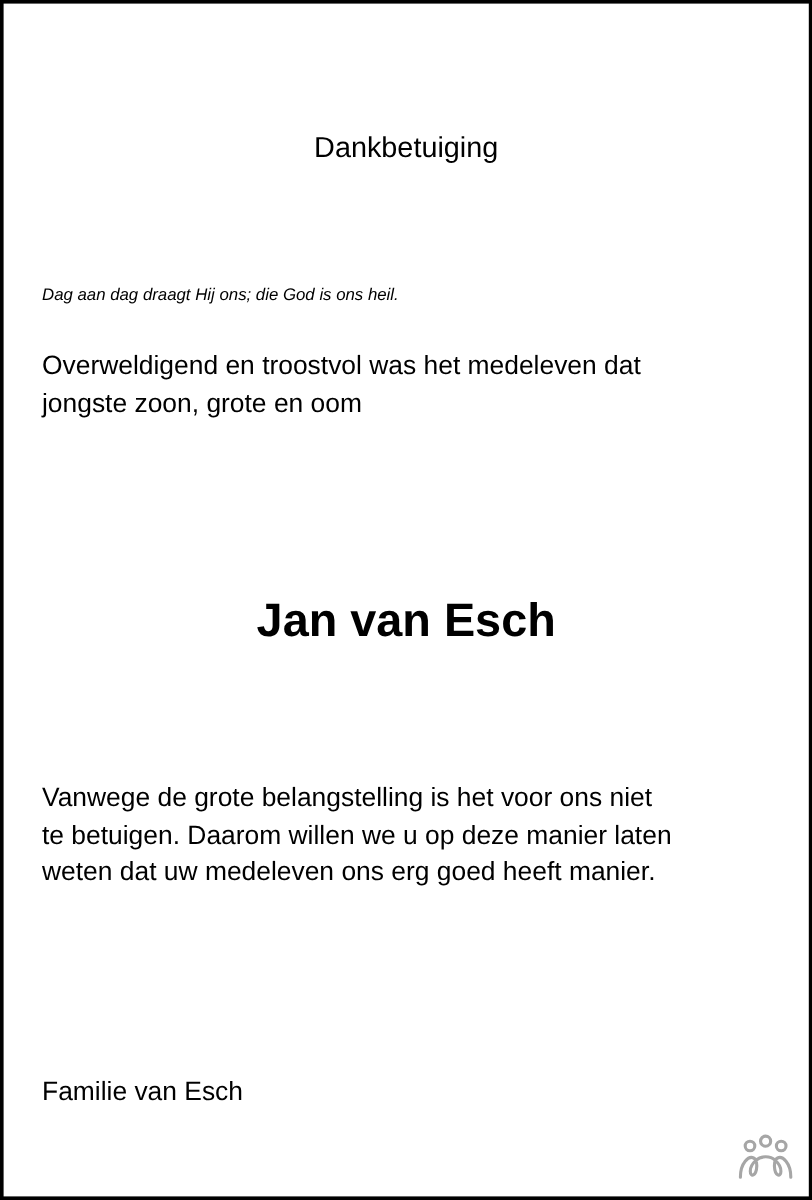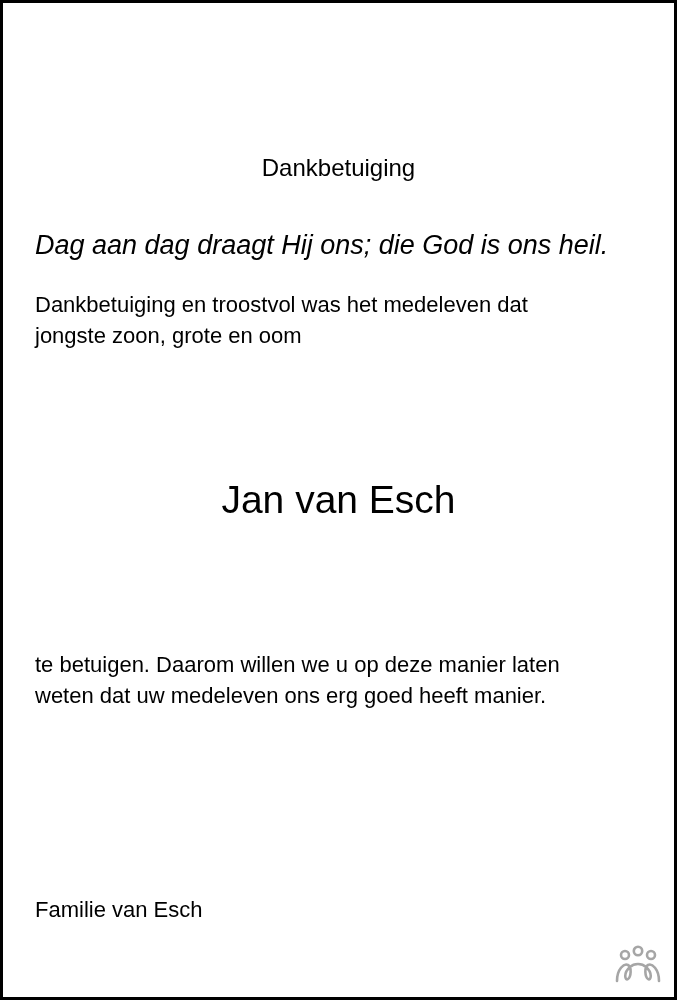--- a/index.html
+++ b/index.html
@@ -8,60 +8,61 @@
       width: 677px; height: 1000px;
       box-sizing: border-box;
       border: 3px solid #000000;
       background: #ffffff;
       font-family: "Liberation Sans", sans-serif;
       color: #000000;
       overflow: hidden;
     }
     .heading {
       position: absolute; left: 0; right: 0; top: 106px;
-      text-align: center; font-size: 24px; line-height: 30px; margin-top: 44px;
+      text-align: center; font-size: 24px; line-height: 30px;
     }
     .verse {
       position: absolute; left: 32px; top: 227px;
-      font-size: 27px; font-style: italic; line-height: 30px;
+      font-size: 14px; font-style: italic; line-height: 30px;
     }
     .para {
       position: absolute; left: 32px; font-size: 22px; line-height: 30.5px;
     }
     .para1 { top: 287px; width: 620px; }
     .name {
-      position: absolute; left: 0; right: 0; top: 472px;
-      text-align: center; font-size: 39px; font-weight: normal; line-height: 50px;
+      position: absolute; left: 0; right: 0; top: 490px;
+      text-align: center; font-size: 39px; font-weight: bold; line-height: 50px;
     }
     .para2 { top: 647px; width: 620px; }
     .signature {
       position: absolute; left: 32px; top: 860px;
       font-size: 22px; line-height: 30px; margin-top: 32px;
     }
     .logo {
       position: absolute; right: 12px; bottom: 12px;
       width: 48px; height: 40px;
     }
   </style>
 </head>
 <body>
 
 <div class="card">
   <div class="heading">Dankbetuiging</div>
 
   <div class="verse">Dag aan dag draagt Hij ons; die God is ons heil.</div>
 
   <div class="para para1">
-    <div>Dankbetuiging en troostvol was het medeleven dat</div>
+    <div>Overweldigend en troostvol was het medeleven dat</div>
     <div>jongste zoon, grote en oom</div>
   </div>
 
   <div class="name">Jan van Esch</div>
 
   <div class="para para2">
+    <div>Vanwege de grote belangstelling is het voor ons niet</div>
     <div>te betuigen. Daarom willen we u op deze manier laten</div>
     <div>weten dat uw medeleven ons erg goed heeft manier.</div>
   </div>
 
   <div class="signature">Familie van Esch</div>
 
   <div class="logo">
     <svg width="48" height="40" viewBox="0 0 48 40" fill="none" stroke="#a6a6a6" stroke-width="2.6" stroke-linecap="round">
       <circle cx="11" cy="10" r="4"></circle>
       <circle cx="24" cy="6" r="4.2"></circle>

